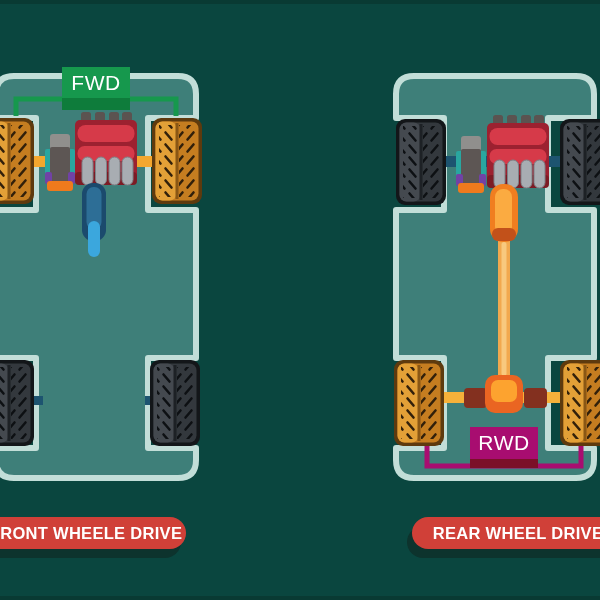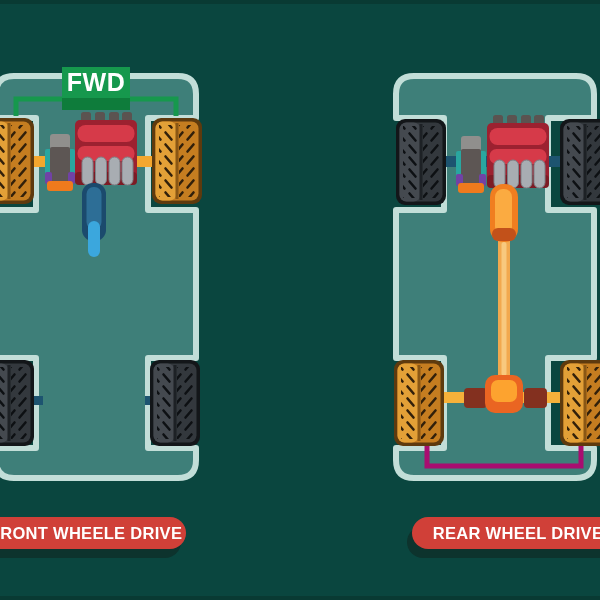--- a/index.html
+++ b/index.html
@@ -56,21 +56,21 @@
   .sh-ring{fill:var(--c-shaft_ring,#c2511a);}
   .sh-thin{fill:var(--c-shaft_thin,#f2a94e);}
   .sh-thin-hi{fill:var(--c-shaft_thin_hi,#f8c97e);}
   .bs-dark{fill:var(--c-blue_shaft,#1b4a6d);}
   .bs-mid{fill:var(--c-blue_shaft_mid,#2d6e96);}
   .bs-tip{fill:var(--c-blue_shaft_tip,#3ba7dd);}
 
   
   .tag{
     position:absolute;color:#fff;text-align:center;
-    font-weight:bold;font-size:25px;letter-spacing:.5px;
+    font-weight:normal;font-size:21px;letter-spacing:.5px;
   }
   .tag-fwd{
     left:62px;top:67px;width:68px;height:31px;line-height:31px;
     background:var(--c-fwd_green,#16984d);
     border-bottom:12px solid var(--c-fwd_green_dark,#0e7c3b);
   }
   .tag-rwd{
     left:470px;top:427px;width:68px;height:32px;line-height:32px;
     background:var(--c-rwd_magenta,#a80d70);
     border-bottom:9px solid var(--c-rwd_magenta_dark,#7b1028);
@@ -197,20 +197,23 @@
         <rect class="sh-out" x="490" y="184" width="28" height="58" rx="13"></rect>
         <rect class="sh-hi" x="495" y="189" width="17" height="46" rx="8"></rect>
         <rect class="sh-ring" x="492" y="228" width="24" height="13" rx="6"></rect>
       </g>
     </g>
   </svg>
 
   <div class="tag tag-fwd">
     <span>FWD</span>
   </div>
+  <div class="tag tag-rwd">
+    <span>RWD</span>
+  </div>
 
   <div class="pill pill-left">
     <span>FRONT WHEELE DRIVE</span>
   </div>
   <div class="pill pill-right">
     <span>REAR WHEEL DRIVE</span>
   </div>
 
   <div class="edge-strip top"></div>
   <div class="edge-strip bottom"></div>

